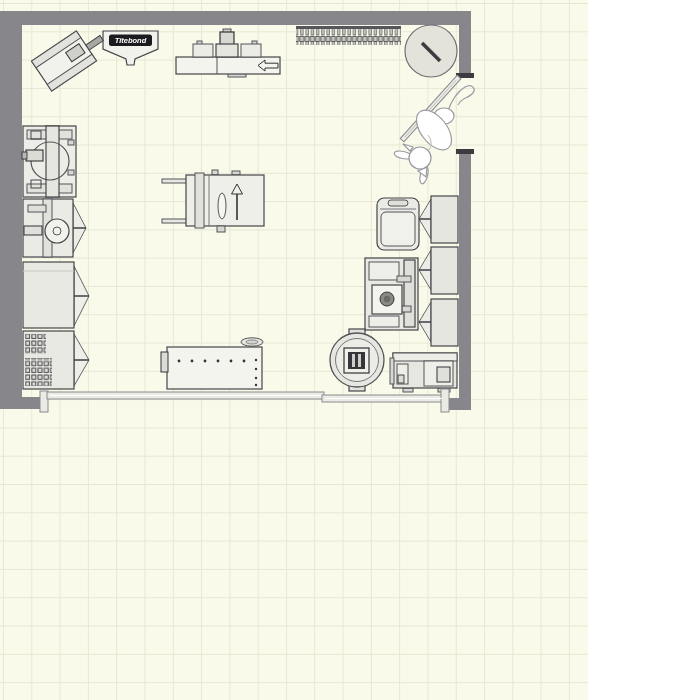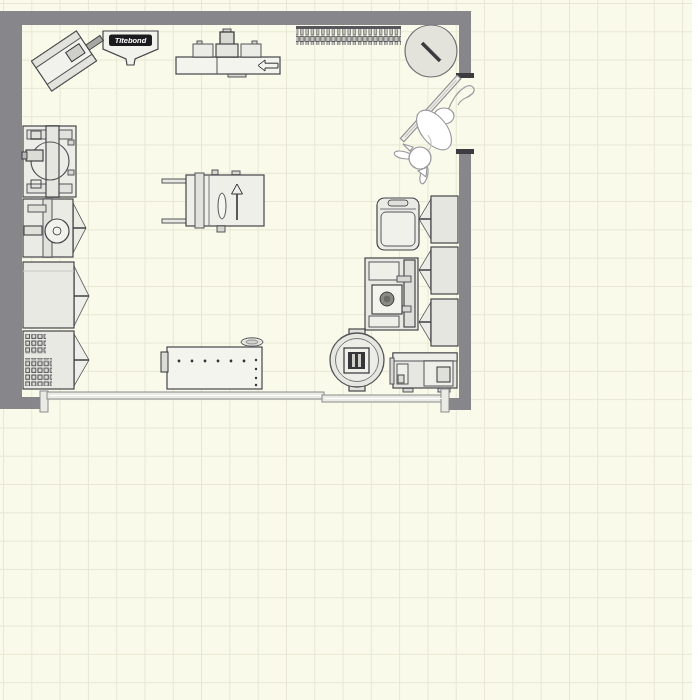--- a/index.html
+++ b/index.html
@@ -1,18 +1,18 @@
 <!DOCTYPE html>
 <html><head>
 <meta charset="utf-8">
 <style>
   html,body{margin:0;padding:0;}
   body{font-family:"Liberation Sans", sans-serif;}
   .canvas{
-    position:relative;width:692px;height:700px;overflow:hidden;
+    position:relative;width:588px;height:700px;overflow:hidden;
     background-color:#fafaea;
     background-image:linear-gradient(#e7e7d4 1px, transparent 1px),
                      linear-gradient(90deg,#e7e7d4 1px, transparent 1px);
     background-size:28.3px 28.3px;
     background-position:3px 3px;
   }
   svg.plan{position:absolute;left:0;top:0;}
   .ol{stroke:#45454a;stroke-width:1.2;}
   .ol-thin{stroke:#55555a;stroke-width:1;}
   text.brand{font-family:"Liberation Sans",sans-serif;font-style:italic;font-weight:bold;font-size:7.5px;fill:#ffffff;}

